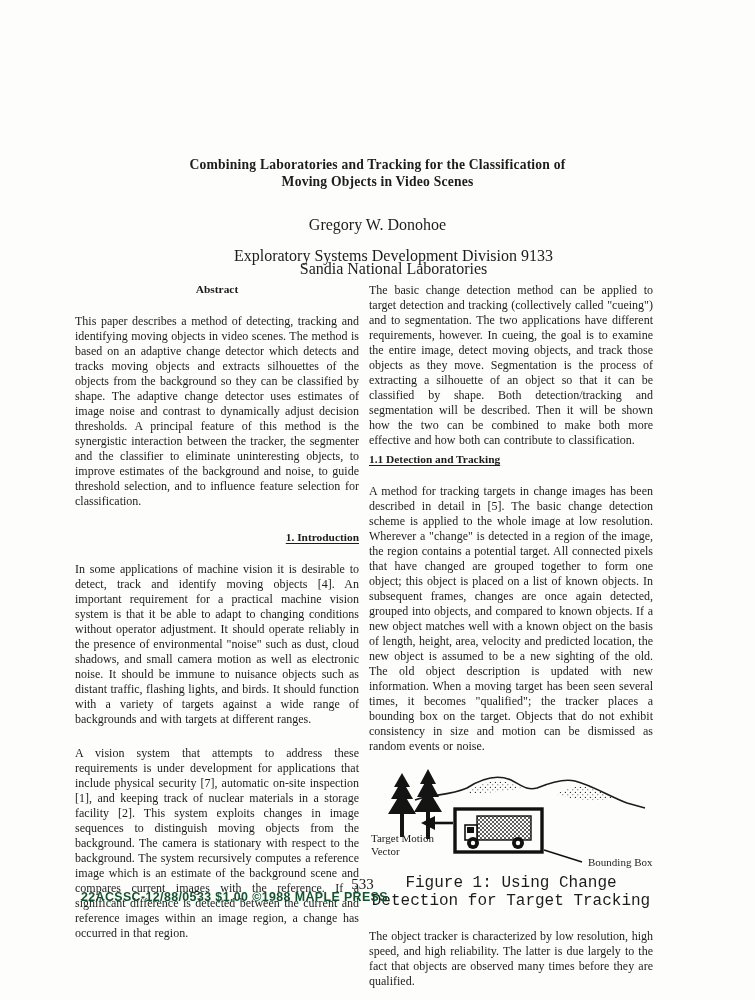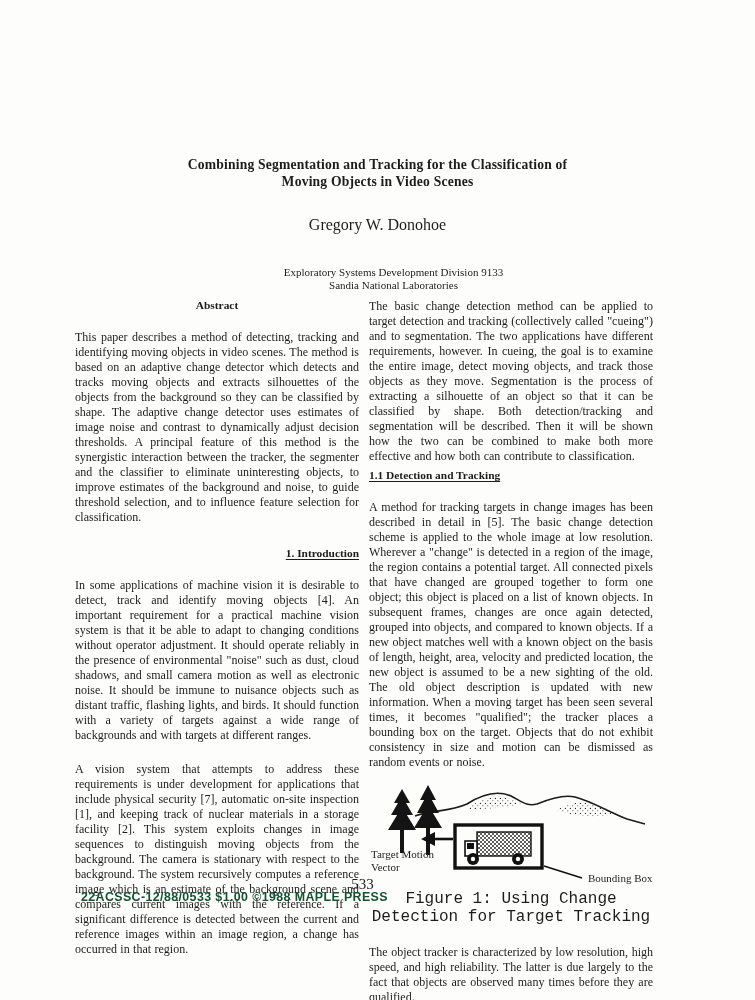--- a/index.html
+++ b/index.html
@@ -8,21 +8,21 @@
     width:755px;height:1000px;
     margin:0 auto;
     background:#fdfdfc;
     color:#1c1c1c;
     font-family:"Liberation Serif", serif;
     overflow:hidden;
   }
   .header{padding-top:156px;text-align:center;}
   .title{font-size:13.6px;font-weight:bold;line-height:17px;letter-spacing:.2px;}
   .author{margin-top:26px;font-size:16px;}
-  .affiliation{margin-top:32px;font-size:11px;line-height:12.6px;padding-left:32px;}
+  .affiliation{margin-top:16px;font-size:16px;line-height:12.6px;padding-left:32px;}
   .columns{
     display:flex;gap:10px;
     padding:0 102px 0 75px;
     margin-top:8px;
   }
   .col{flex:1 1 0;min-width:0;}
   .col p{
     margin:19px 0 0 0;
     font-size:12px;line-height:15px;
     text-align:justify;
@@ -55,21 +55,21 @@
     color:#14532d;
   }
 </style>
 </head>
 <body>
 
 <div class="page">
 
   <div class="header">
     <div class="title">
-      <div>Combining Segmentation and Tracking for the Classification of</div>
+      <div>Combining Laboratories and Tracking for the Classification of</div>
       <div>Moving Objects in Video Scenes</div>
     </div>
     <div class="author">Gregory W. Donohoe</div>
     <div class="affiliation">
       <div>Exploratory Systems Development Division 9133</div>
       <div>Sandia National Laboratories</div>
     </div>
   </div>
 
   <div class="columns">

